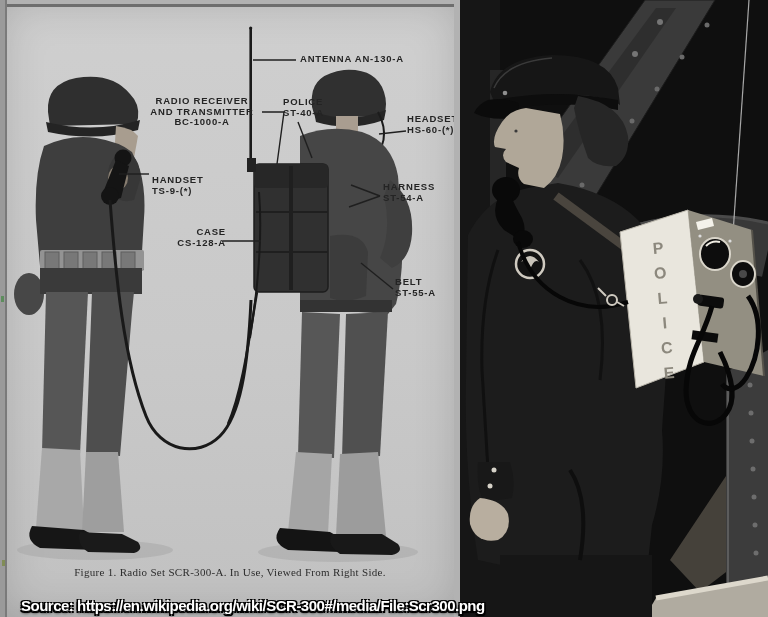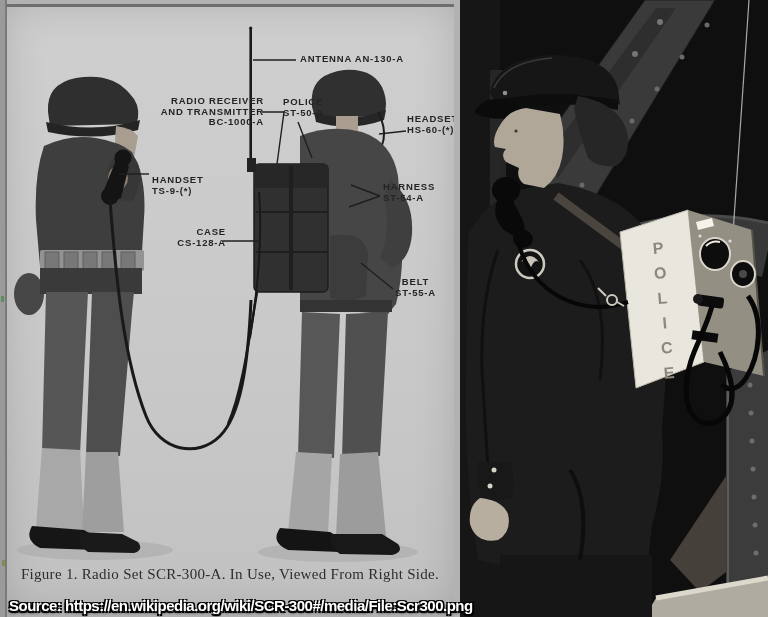--- a/index.html
+++ b/index.html
@@ -15,41 +15,41 @@
   .left-photo .frame-left{position:absolute;left:0;top:0;width:7px;height:100%;
     background:linear-gradient(90deg,#9a9a9a 0 70%,#7a7a7a 70% 100%);}
   .left-photo .frame-right{position:absolute;right:0;top:0;width:6px;height:100%;
     background:#b2b2b2;}
   .artifact{position:absolute;width:3px;height:6px;opacity:.8;}
   .diagram-svg{position:absolute;left:0;top:0;}
 
   .lbl{position:absolute;font-weight:bold;font-size:9.5px;line-height:10.5px;
        letter-spacing:.8px;color:#242424;white-space:nowrap;}
   .lbl-antenna{left:300px;top:54px;}
-  .lbl-radio{left:140px;top:96px;width:124px;text-align:right;}
+  .lbl-radio{left:140px;top:96px;width:124px;text-align:center;}
   .lbl-strap{left:283px;top:97px;}
   .lbl-headset{left:407px;top:114px;}
   .lbl-handset{left:152px;top:163px;margin-top:12px;}
   .lbl-harness{left:383px;top:182px;}
   .lbl-case{left:156px;top:227px;width:70px;text-align:right;}
-  .lbl-belt{left:395px;top:277px;text-align:center;}
+  .lbl-belt{left:395px;top:277px;}
 
   .caption{position:absolute;left:0;right:0;top:566px;text-align:center;
-    font-family:"Liberation Serif",serif;font-size:15px;color:#2d2d2d;letter-spacing:.3px;}
+    font-family:"Liberation Serif",serif;font-size:11px;color:#2d2d2d;letter-spacing:.3px;}
 
   
   .right-photo{position:absolute;left:460px;top:0;width:308px;height:617px;background:#0f0f0f;}
   .photo-svg{position:absolute;left:0;top:0;}
   .police-label{position:absolute;left:182px;top:240px;width:30px;height:140px;
     writing-mode:vertical-rl;text-orientation:upright;
     font-weight:bold;font-size:16px;letter-spacing:8px;color:#8c887d;
     transform:rotate(-5deg);}
 
   
-  .source-bar{position:absolute;left:9px;bottom:3px;z-index:9;
+  .source-bar{position:absolute;left:21px;bottom:3px;z-index:9;
     font-weight:bold;font-size:15px;letter-spacing:-.5px;color:#fff;white-space:nowrap;
     text-shadow:-1.5px -1.5px 0 #000,1.5px -1.5px 0 #000,-1.5px 1.5px 0 #000,
                 1.5px 1.5px 0 #000,0 2px 3px #000;}
 </style>
 </head>
 <body>
 
 <div class="stage">
 
   <div class="left-photo">
@@ -140,21 +140,21 @@
     <div class="lbl lbl-antenna">
       <div>ANTENNA AN-130-A</div>
     </div>
     <div class="lbl lbl-radio">
       <div>RADIO RECEIVER</div>
       <div>AND TRANSMITTER</div>
       <div>BC-1000-A</div>
     </div>
     <div class="lbl lbl-strap">
       <div>POLICE</div>
-      <div>ST-50-A</div>
+      <div>ST-40-A</div>
     </div>
     <div class="lbl lbl-headset">
       <div>HEADSET</div>
       <div>HS-60-(*)</div>
     </div>
     <div class="lbl lbl-handset">
       <div>HANDSET</div>
       <div>TS-9-(*)</div>
     </div>
     <div class="lbl lbl-harness">

